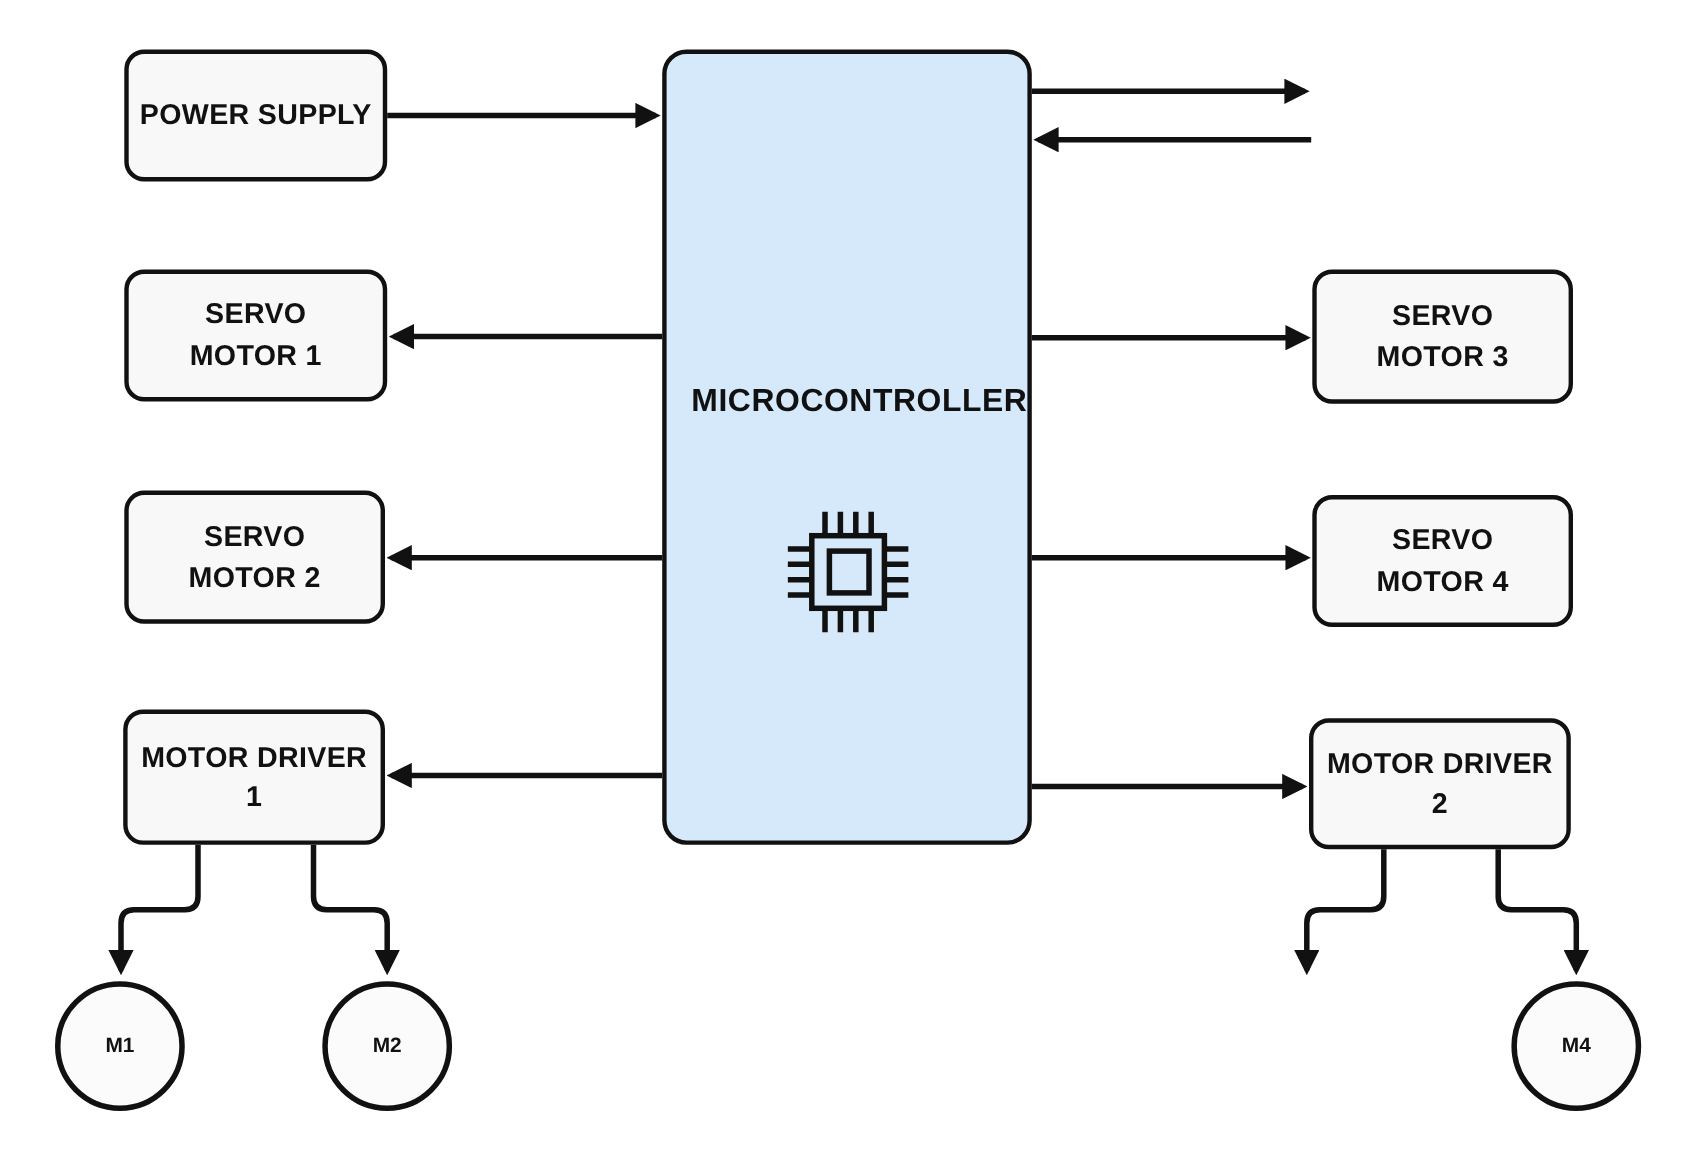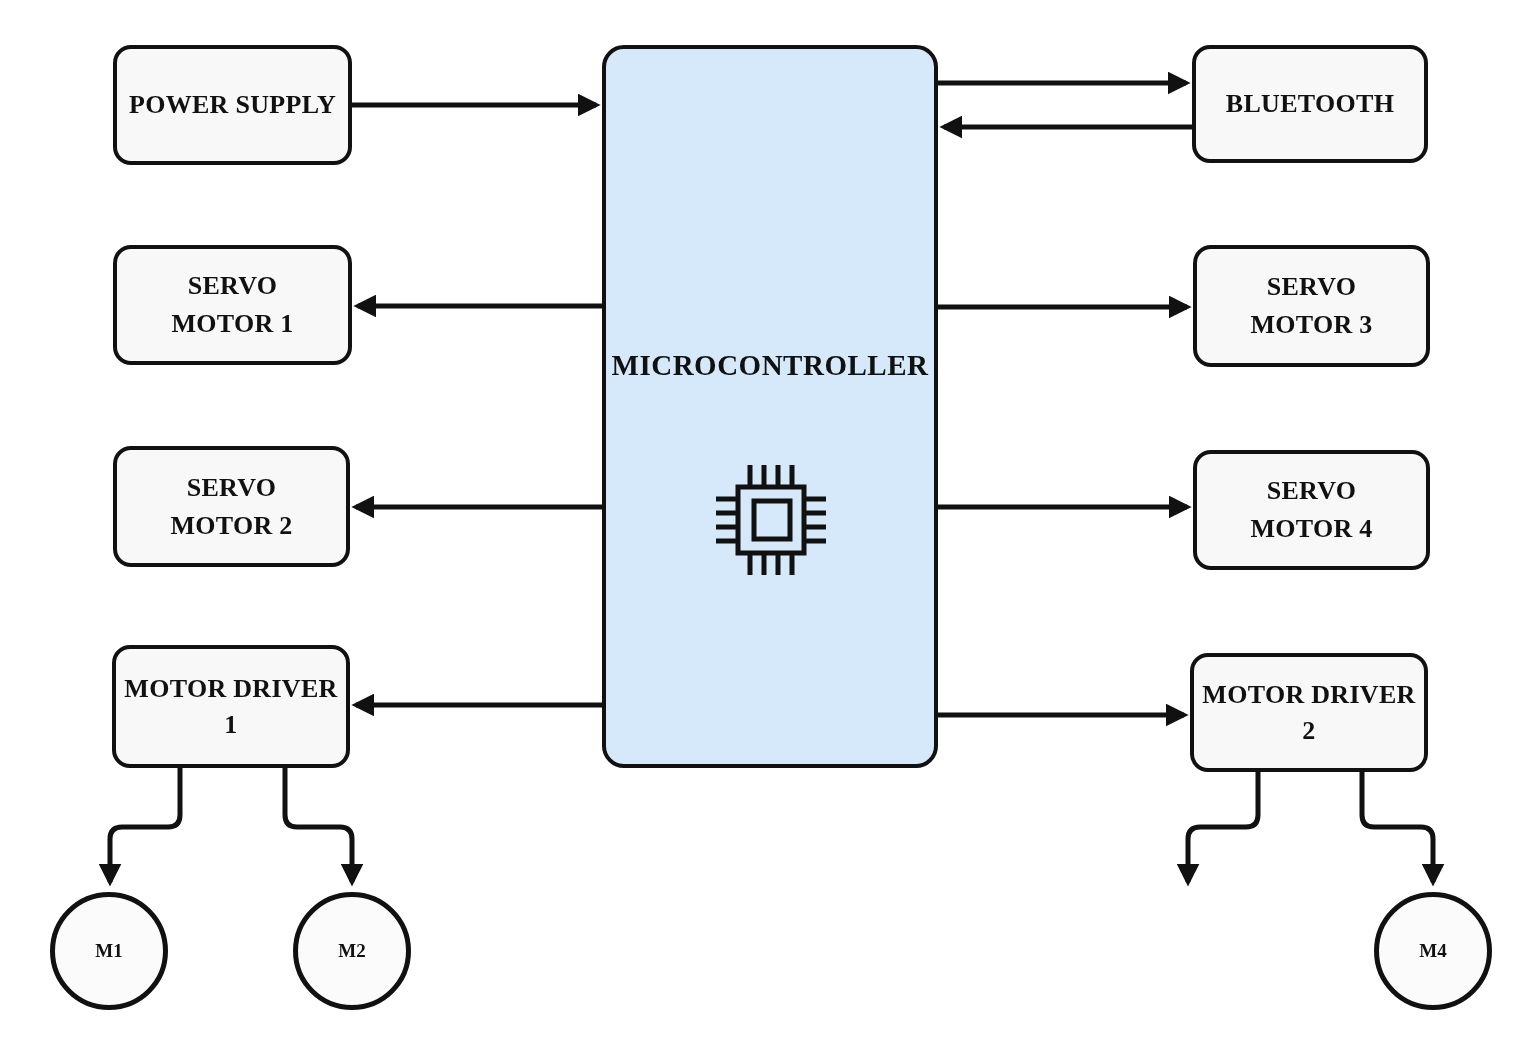--- a/index.html
+++ b/index.html
@@ -1,20 +1,20 @@
 <!DOCTYPE html>
 <html><head>
 <meta charset="utf-8">
 <style>
   html,body{margin:0;padding:0;background:#ffffff;}
   #canvas{
     position:relative;
     width:1536px;height:1049px;
     background:#ffffff;
-    font-family:Liberation Serif, serif;
+    font-family:Liberation Sans, sans-serif;
     overflow:hidden;
   }
   #wires{position:absolute;left:0;top:0;width:1536px;height:1049px;}
   .node{
     position:absolute;
     box-sizing:border-box;
     background:#f8f8f8;
     border:4px solid #111111;
     border-radius:18px;
     display:flex;align-items:center;justify-content:center;
@@ -29,21 +29,21 @@
   .mcu{
     position:absolute;
     box-sizing:border-box;
     background:#d6e9fb;
     border:4px solid #111111;
     border-radius:22px;
   }
   .mcu-label{
     position:absolute;
     left:0;right:0;top:300px;
-    text-align:center;
+    text-align:right;
     font-weight:700;
     font-size:29px;
     letter-spacing:0.5px;
     color:#111111;
   }
   .chip{position:absolute;left:110px;top:416px;}
   .motor{
     position:absolute;
     box-sizing:border-box;
     width:118px;height:118px;
@@ -110,21 +110,20 @@
   </svg>
 
   <div class="node" id="n-power-supply">POWER SUPPLY</div>
   <div class="node" id="n-servo-1">SERVO
 MOTOR 1</div>
   <div class="node" id="n-servo-2">SERVO
 MOTOR 2</div>
   <div class="node" id="n-driver-1">MOTOR DRIVER
 1</div>
 
-  <div class="node" id="n-bluetooth">BLUETOOTH</div>
   <div class="node" id="n-servo-3">SERVO
 MOTOR 3</div>
   <div class="node" id="n-servo-4">SERVO
 MOTOR 4</div>
   <div class="node" id="n-driver-2">MOTOR DRIVER
 2</div>
 
   <div class="mcu" id="n-mcu">
     <div class="mcu-label">MICROCONTROLLER</div>
     <svg class="chip" width="110" height="110" viewBox="0 0 110 110" xmlns="http://www.w3.org/2000/svg">

